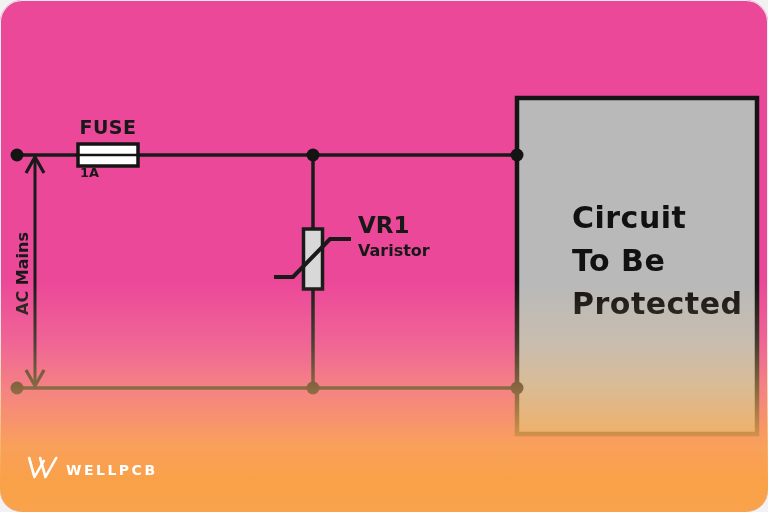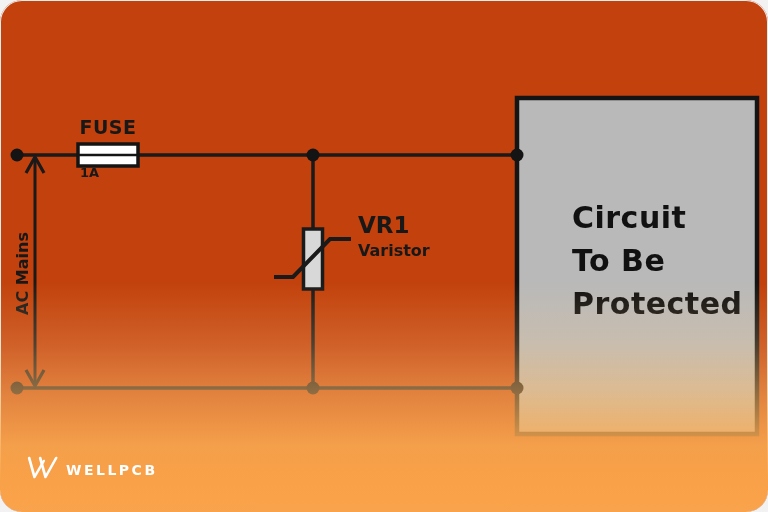--- a/index.html
+++ b/index.html
@@ -4,21 +4,21 @@
 <style>
   html,body{margin:0;padding:0;}
   body{
     width:768px;height:512px;
     background:#f2f2f2;
     font-family:"DejaVu Sans","Liberation Sans",sans-serif;
     position:relative;overflow:hidden;
   }
   .page{
     position:absolute;inset:0;
-    background:#c2410c;
+    background:#ec4899;
     border-radius:22px;
     overflow:hidden;
     box-shadow:inset 0 0 0 1px #ececec;
   }
   .circuit-svg{position:absolute;left:0;top:0;z-index:1;}
   .label{
     position:absolute;z-index:2;
     color:#181818;font-weight:bold;white-space:nowrap;
   }
   .fuse-label{left:78px;top:116px;width:60px;text-align:center;font-size:19px;letter-spacing:0.5px;}

